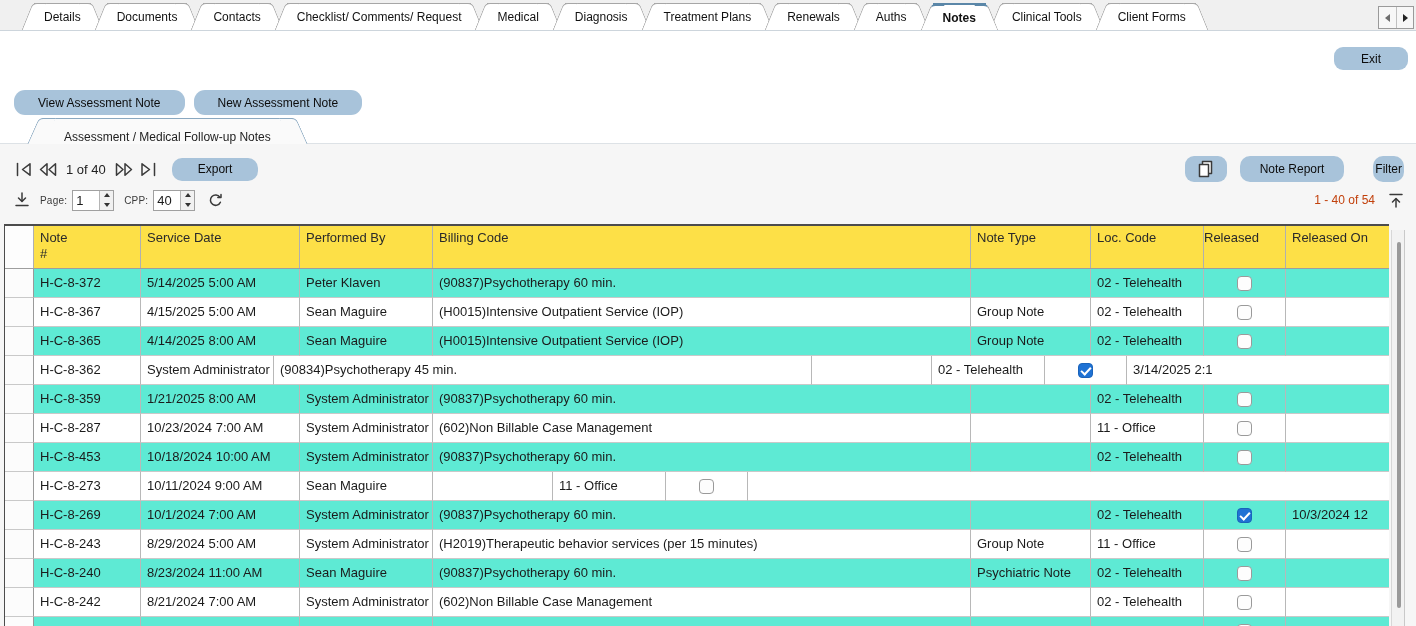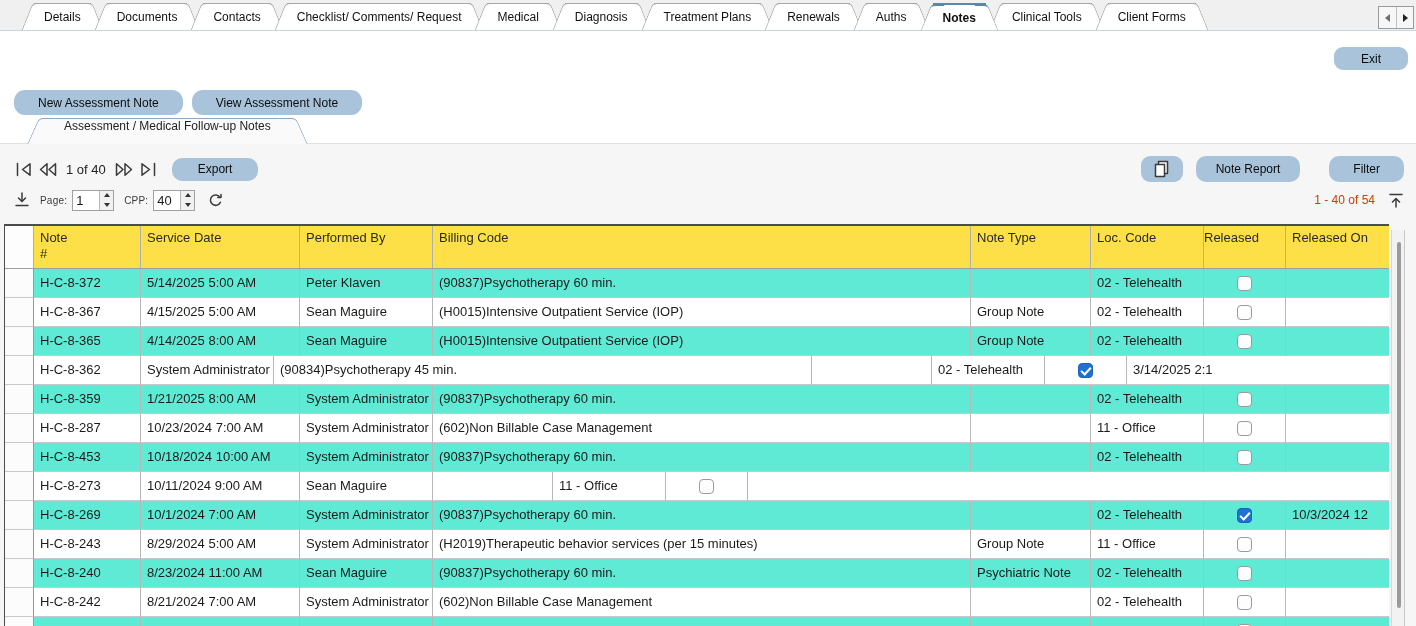--- a/index.html
+++ b/index.html
@@ -49,21 +49,21 @@
   }
 
   .exit-btn{position:absolute;top:47px;right:8px;width:74px;height:23px;border-radius:9px;}
 
   .action-row{position:absolute;top:90px;left:14px;display:flex;gap:9px;}
   .action-row .pill{height:25px;padding:0 24px;border-radius:11px;}
 
   
   .subtab{
     position:absolute;top:118px;left:42px;height:26px;padding:0 22px;
-    display:flex;align-items:flex-start;font-size:12px;color:#222;background:#fafafa;
+    display:flex;align-items:flex-end;font-size:12px;color:#222;background:#fafafa;
     border-top:1px solid #8aa8c0;z-index:3;white-space:nowrap;
   }
   .subtab::before,.subtab::after{
     content:'';position:absolute;top:-1px;bottom:0;width:16px;background:#fafafa;
     border-top:1px solid #8aa8c0;z-index:-1;
   }
   .subtab::before{left:-9px;transform:skewX(-24deg);border-left:1px solid #8aa8c0;border-top-left-radius:5px;}
   .subtab::after{right:-9px;transform:skewX(24deg);border-right:1px solid #8aa8c0;border-top-right-radius:5px;}
 
   
@@ -73,21 +73,21 @@
   .toolbar2{position:absolute;top:188px;left:14px;right:12px;height:24px;display:flex;align-items:center;}
 
   .navbtn{display:flex;align-items:center;justify-content:center;width:24px;height:18px;cursor:default;}
   .navbtn svg{display:block;}
   .pager-text{font-size:13px;color:#222;margin:0 6px;white-space:nowrap;}
   .export-btn{height:23px;padding:0 26px;margin-left:12px;border-radius:10px;}
 
   .right-group{margin-left:auto;display:flex;align-items:center;gap:13px;}
   .copy-btn{width:42px;height:26px;border-radius:9px;}
   .note-report-btn{height:26px;padding:0 20px;border-radius:10px;}
-  .filter-btn{height:26px;padding:0 24px;margin-left:16px;border-radius:10px;}
+  .filter-btn{height:26px;padding:0 2px;margin-left:16px;border-radius:10px;}
 
   .small-label{font-size:10px;color:#3a3a3a;letter-spacing:.2px;margin:0 5px 0 10px;}
   .spinner{
     display:flex;align-items:stretch;height:21px;background:#fff;border:1px solid #a0a0a0;
   }
   .spinner .val{min-width:26px;padding:0 3px;font-size:13px;display:flex;align-items:center;}
   .spinner .arrows{width:14px;border-left:1px solid #b5b5b5;background:#f1f1f1;display:flex;flex-direction:column;}
   .spinner .arrows .arr{flex:1;display:flex;align-items:center;justify-content:center;cursor:default;}
   .tri-up{width:0;height:0;border-left:3px solid transparent;border-right:3px solid transparent;border-bottom:4px solid #333;}
   .tri-down{width:0;height:0;border-left:3px solid transparent;border-right:3px solid transparent;border-top:4px solid #333;}
@@ -197,22 +197,22 @@
         </div>
       <div class="sbtn">
           <span class="tri right"></span>
         </div>
     </div>
   </div>
 
   <button class="pill exit-btn">Exit</button>
 
   <div class="action-row">
+    <button class="pill">View Assessment Note</button>
     <button class="pill">New Assessment Note</button>
-    <button class="pill">View Assessment Note</button>
   </div>
 
   <div class="subtab">
     <span>Assessment / Medical Follow-up Notes</span>
   </div>
 
   <div class="panel"></div>
 
   <div class="toolbar1">
     <div class="navbtn">

